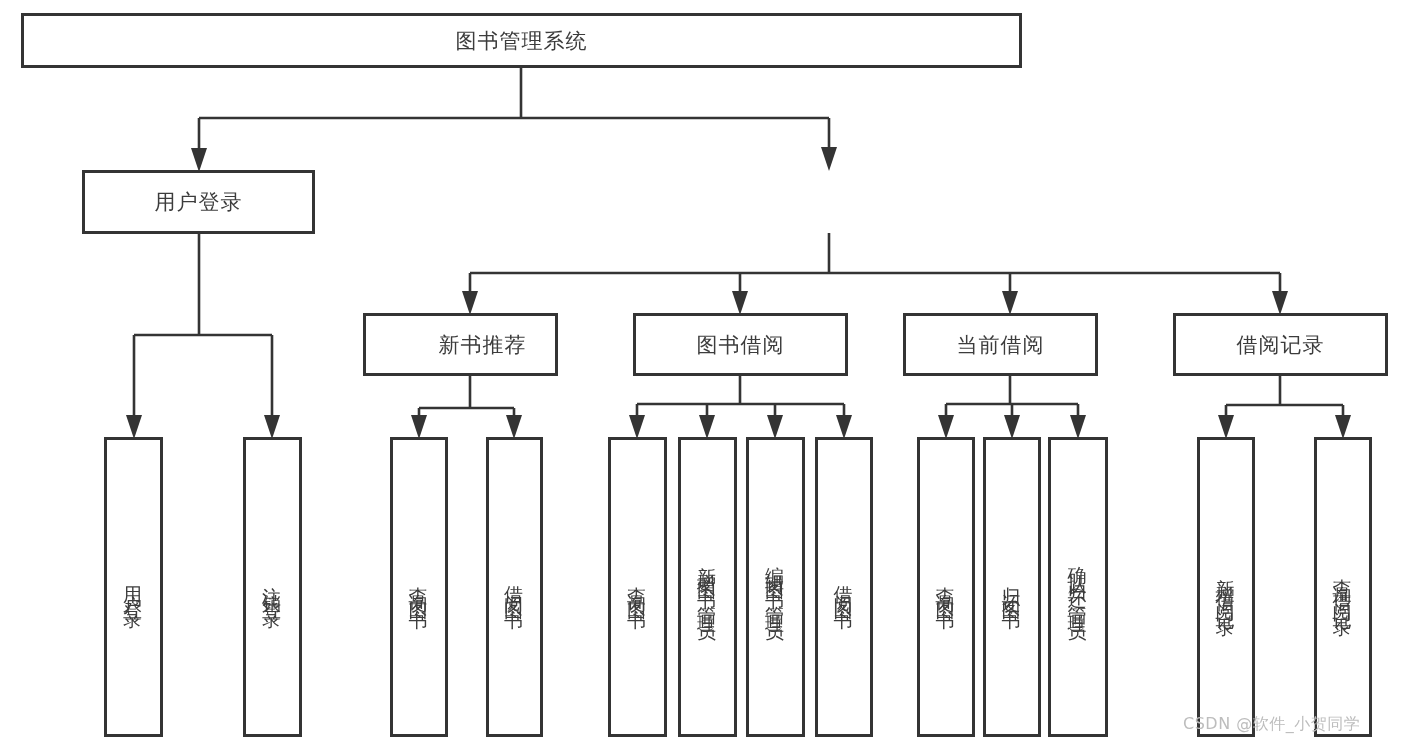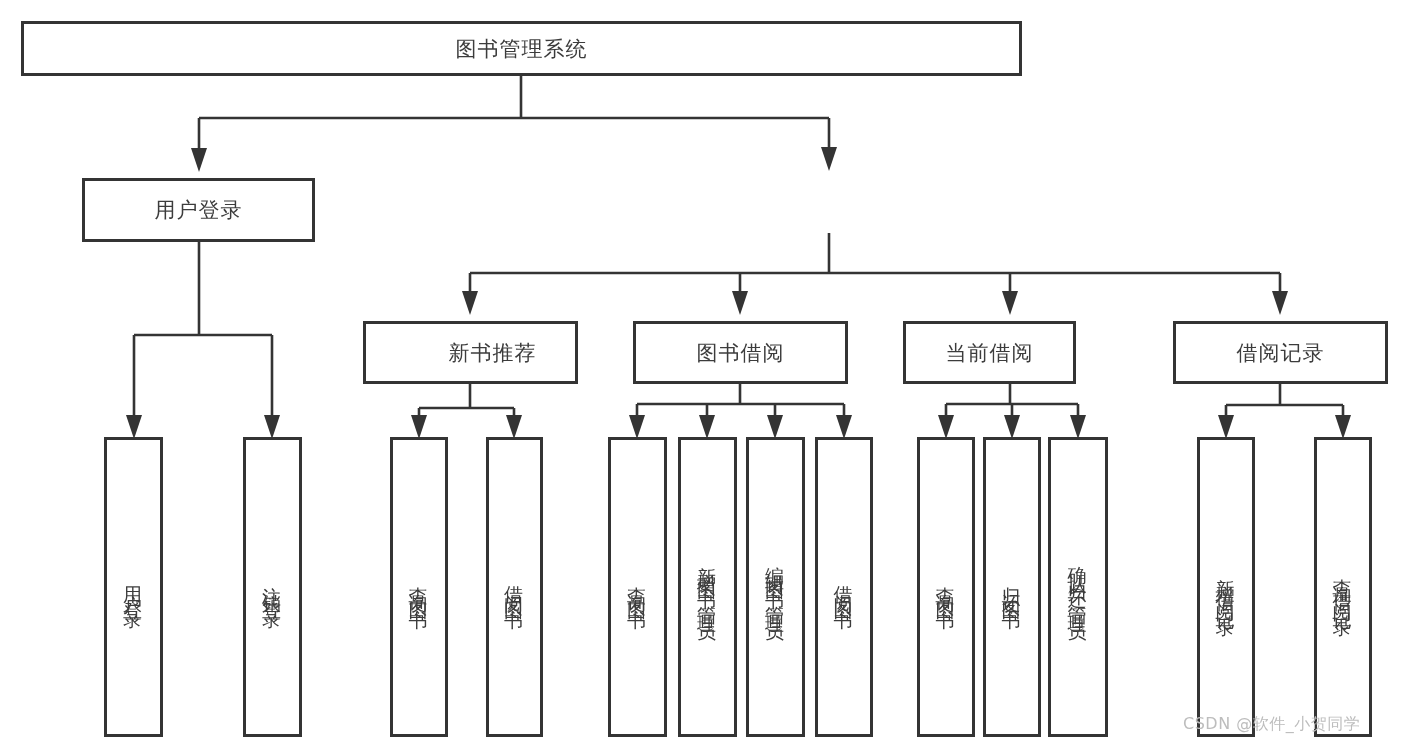--- a/index.html
+++ b/index.html
@@ -26,21 +26,20 @@
     box-sizing: border-box;
     border: 3px solid #343434;
     background: #ffffff;
     display: flex;
     align-items: center;
     justify-content: center;
     color: #3c3c3c;
     font-size: 21px;
     letter-spacing: 1px;
     z-index: 2;
-    margin-top: 8px;
   }
   .vbox {
     position: absolute;
     box-sizing: border-box;
     border: 3px solid #343434;
     background: #ffffff;
     display: flex;
     align-items: center;
     justify-content: center;
     z-index: 2;
@@ -136,27 +135,27 @@
   </svg>
 
   <div class="hbox" style="left:21px; top:13px; width:1001px; height:55px;">
     <span>图书管理系统</span>
   </div>
 
   <div class="hbox" style="left:82px; top:170px; width:233px; height:64px;">
     <span>用户登录</span>
   </div>
 
-  <div class="hbox" style="left:363px; top:313px; width:215px; height:63px;padding-left:44px;">
+  <div class="hbox" style="left:363px; top:313px; width:195px; height:63px;padding-left:44px;">
     <span>新书推荐</span>
   </div>
   <div class="hbox" style="left:633px; top:313px; width:215px; height:63px;">
     <span>图书借阅</span>
   </div>
-  <div class="hbox" style="left:903px; top:313px; width:173px; height:63px;">
+  <div class="hbox" style="left:903px; top:313px; width:195px; height:63px;">
     <span>当前借阅</span>
   </div>
   <div class="hbox" style="left:1173px; top:313px; width:215px; height:63px;">
     <span>借阅记录</span>
   </div>
 
   <div class="vbox" style="left:104px; top:437px; width:59px; height:300px;">
     <span>用户登录</span>
   </div>
   <div class="vbox" style="left:243px; top:437px; width:59px; height:300px;">

